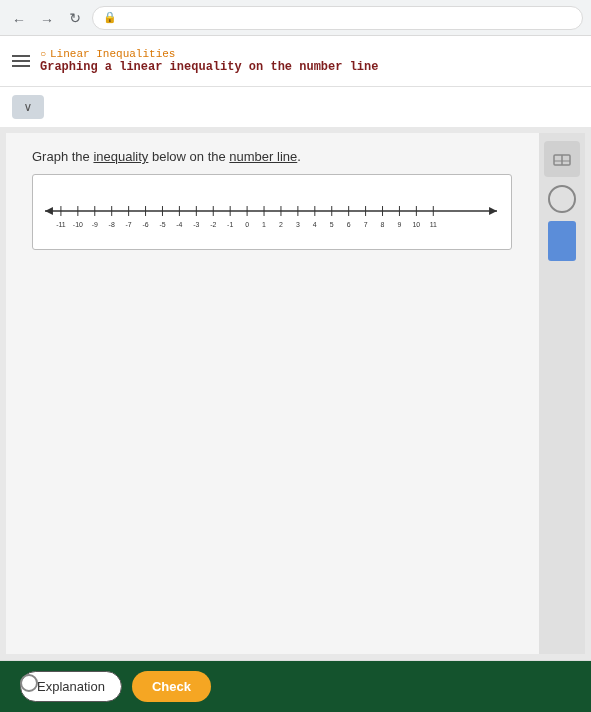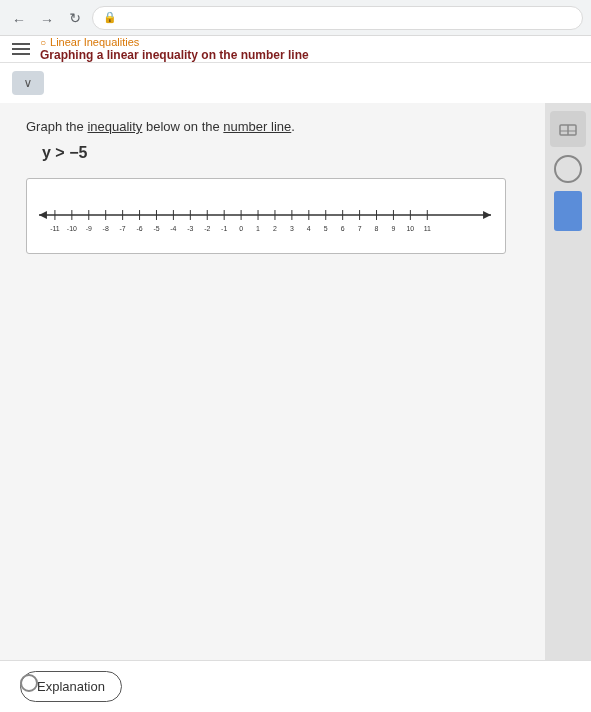--- a/index.html
+++ b/index.html
@@ -76,23 +76,24 @@
     .top-panel {
       width: 100%;
       background: #fff;
       padding: 0;
     }
 
     
     .header-bar {
       display: flex;
       align-items: center;
-      padding: 0 12px;
+      padding: 12px 12px;
       gap: 10px;
       border-bottom: 1px solid #e0e0e0;
+      font-family: Liberation Mono, monospace;
     }
 
     .hamburger {
       display: flex;
       flex-direction: column;
       gap: 3px;
       cursor: pointer;
     }
 
     .hamburger span {
@@ -137,21 +138,21 @@
       justify-content: center;
       cursor: pointer;
       margin: 8px 12px;
       font-size: 12px;
       color: #555;
     }
 
     
     .problem-area {
       background: #f5f5f5;
-      margin: 0;
+      margin: 6px;
       padding: 16px 20px 20px 26px;
       flex: 1;
       position: relative;
     }
 
     .problem-instruction {
       font-size: 13px;
       color: #333;
       margin-bottom: 10px;
     }
@@ -225,21 +226,21 @@
 
     .blue-rect {
       width: 28px;
       height: 40px;
       background: #5b8dd9;
       border-radius: 3px;
     }
 
     
     .bottom-bar {
-      background: #ffffff;
+      background: #14532d;
       border-top: 1px solid #ddd;
       padding: 10px 20px;
       display: flex;
       gap: 10px;
     }
 
     .btn-explanation {
       padding: 7px 16px;
       border-radius: 20px;
       border: 1.5px solid #555;
@@ -302,21 +303,20 @@
         <div class="page-subtitle">Graphing a linear inequality on the number line</div>
       </div>
     </div>
     <div class="collapse-btn">∨</div>
   </div>
 
   <div class="problem-area">
 
     <div class="problem-instruction">Graph the <u>inequality</u> below on the <u>number line</u>.</div>
 
-    <div class="inequality-display">y &gt; −5</div>
 
     <div class="number-line-container">
       <svg class="number-line-svg" viewBox="0 0 460 40" xmlns="http://www.w3.org/2000/svg">
 
         <line x1="2" y1="16" x2="456" y2="16" stroke="#333" stroke-width="1.5"></line>
 
         <polygon points="2,16 10,12 10,20" fill="#333"></polygon>
 
         <polygon points="456,16 448,12 448,20" fill="#333"></polygon>
 
@@ -400,18 +400,19 @@
         </svg>
       </div>
       <div class="circle-btn"></div>
       <div class="blue-rect"></div>
     </div>
 
   </div>
 
   <div class="bottom-bar">
     <button class="btn-explanation">Explanation</button>
+    <button class="btn-check">Check</button>
     <div class="spacer"></div>
   </div>
 
 </div>
 
 <div class="bottom-circle"></div>
 
 </body></html>

